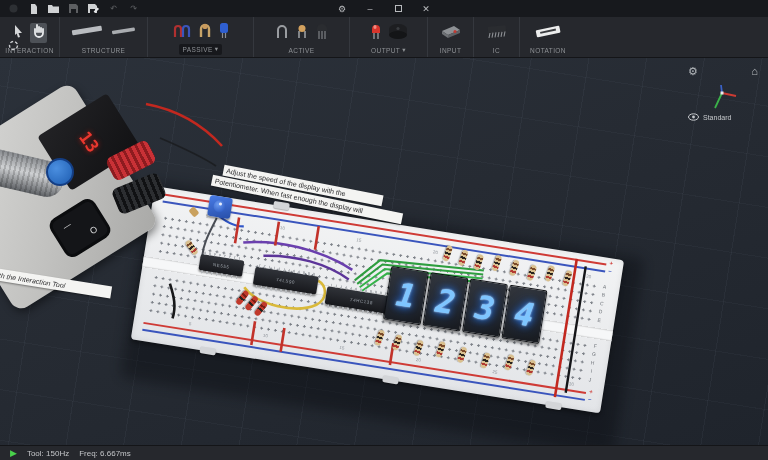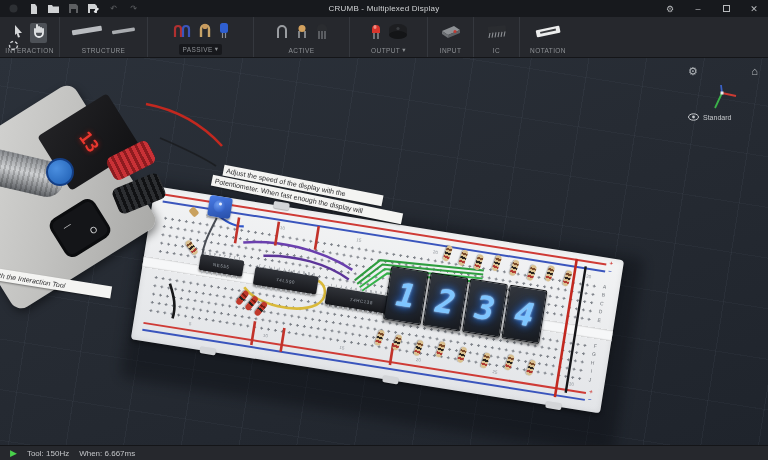--- a/index.html
+++ b/index.html
@@ -174,21 +174,20 @@
       <span class="tb-ico">
         <svg width="11" height="10">
             <path d="M0 0 h7 l2 2 V9 H0 Z" fill="#cfd1d3"></path>
             <rect x="2" y="5" width="5" height="4" fill="#17191d"></rect>
             <path d="M7 9 l4 -4 -1.4 -1.4 -4 4 Z" fill="#e4e6e8"></path>
           </svg>
       </span>
       <span class="tb-ico dim">↶</span>
       <span class="tb-ico dim">↷</span>
     </div>
-    <div class="tb-title">CRUMB - Multiplexed Display</div>
     <div class="tb-right">
       <span class="winbtn">⚙</span>
       <span class="winbtn">–</span>
       <span class="winbtn">
           <span class="maxbox"></span>
         </span>
       <span class="winbtn">✕</span>
     </div>
   </div>
 
@@ -521,15 +520,15 @@
           <circle cx="5.5" cy="4" r="1.4" fill="#c7cacd"></circle>
         </svg>
         <span>Standard</span>
       </div>
     </div>
   </div>
 
   <div class="statusbar">
     <span class="play">▶</span>
     <span>Tool: 150Hz</span>
-    <span>When: 6.667ms</span>
+    <span>Freq: 6.667ms</span>
   </div>
 </div>
 
 </body></html>

